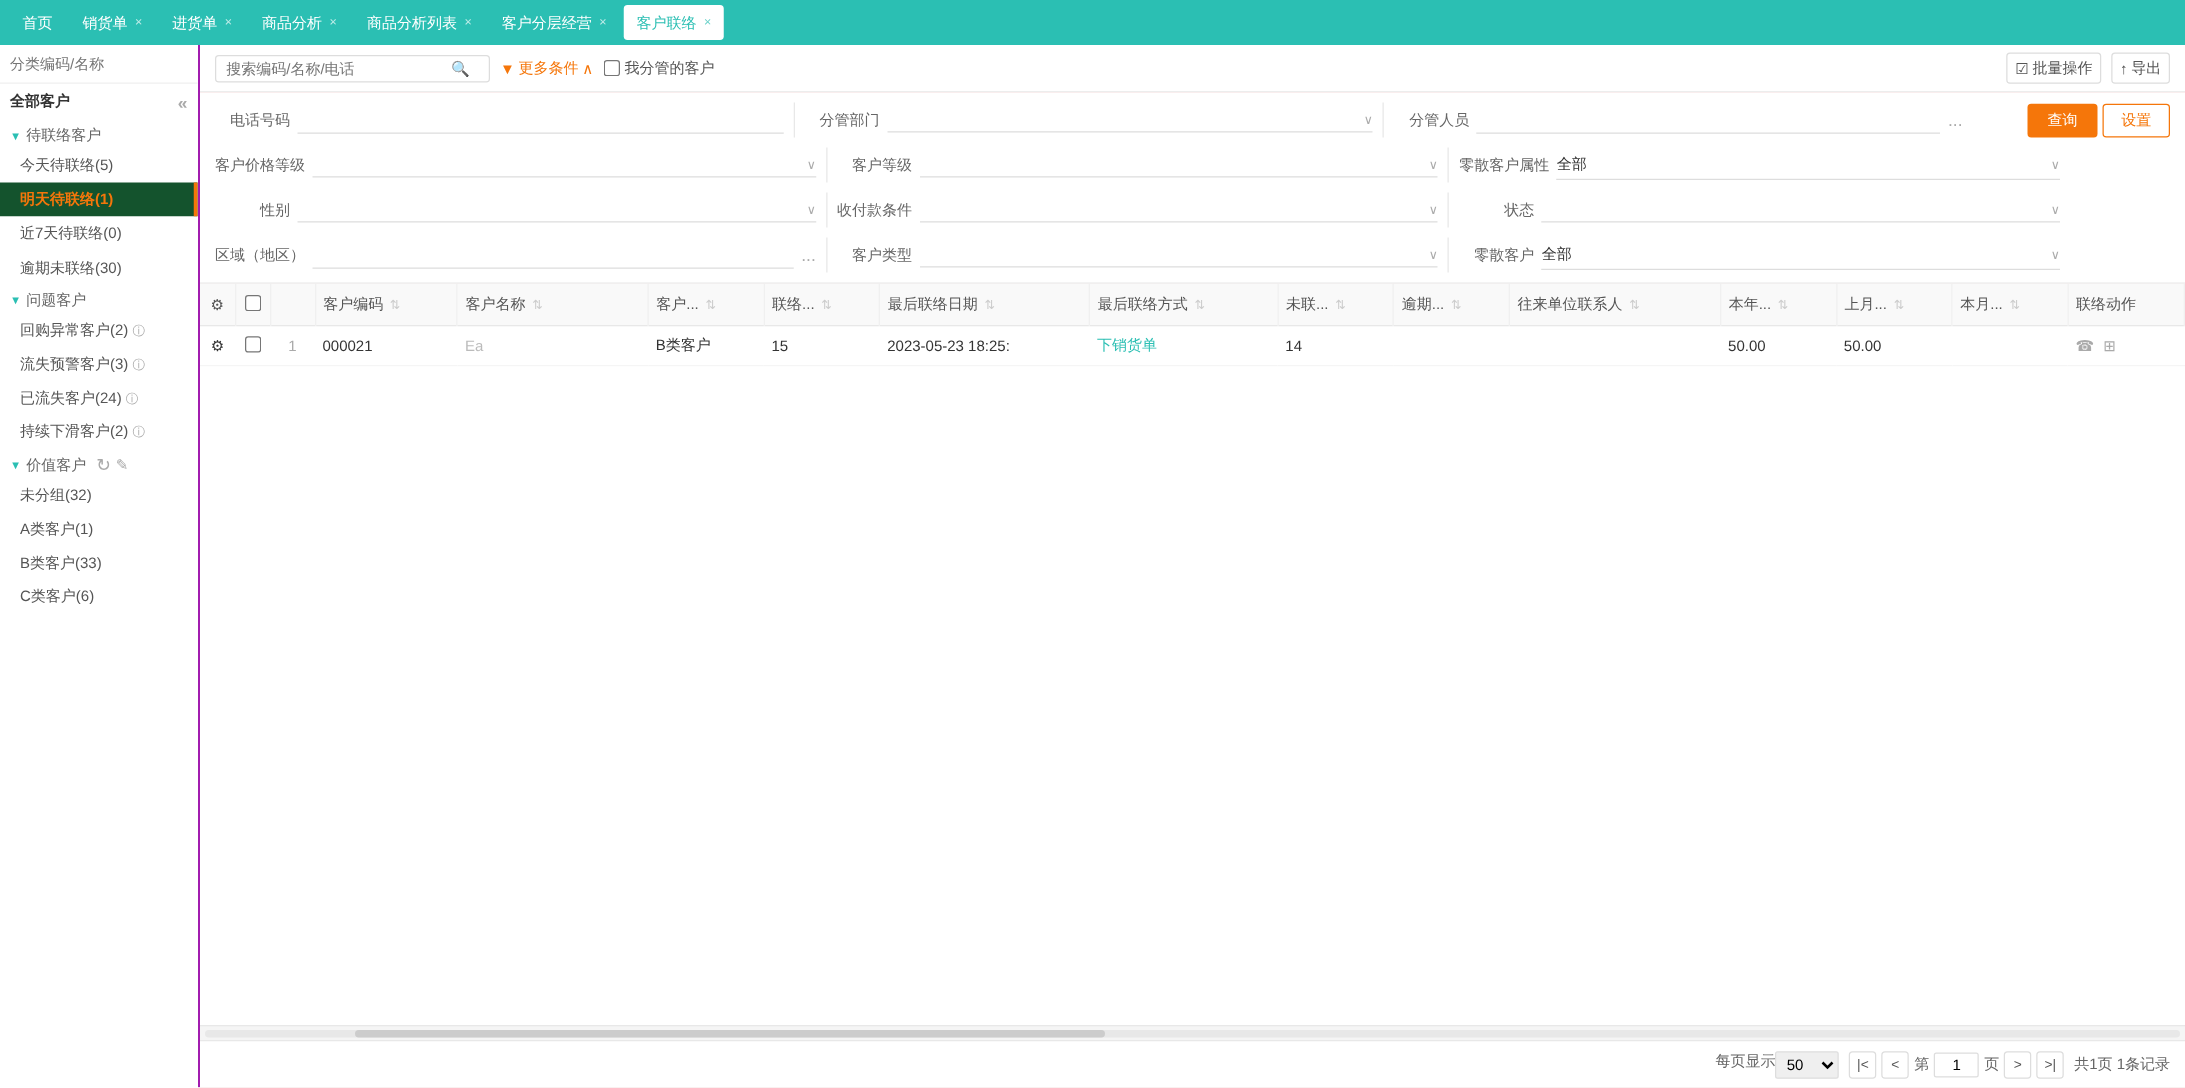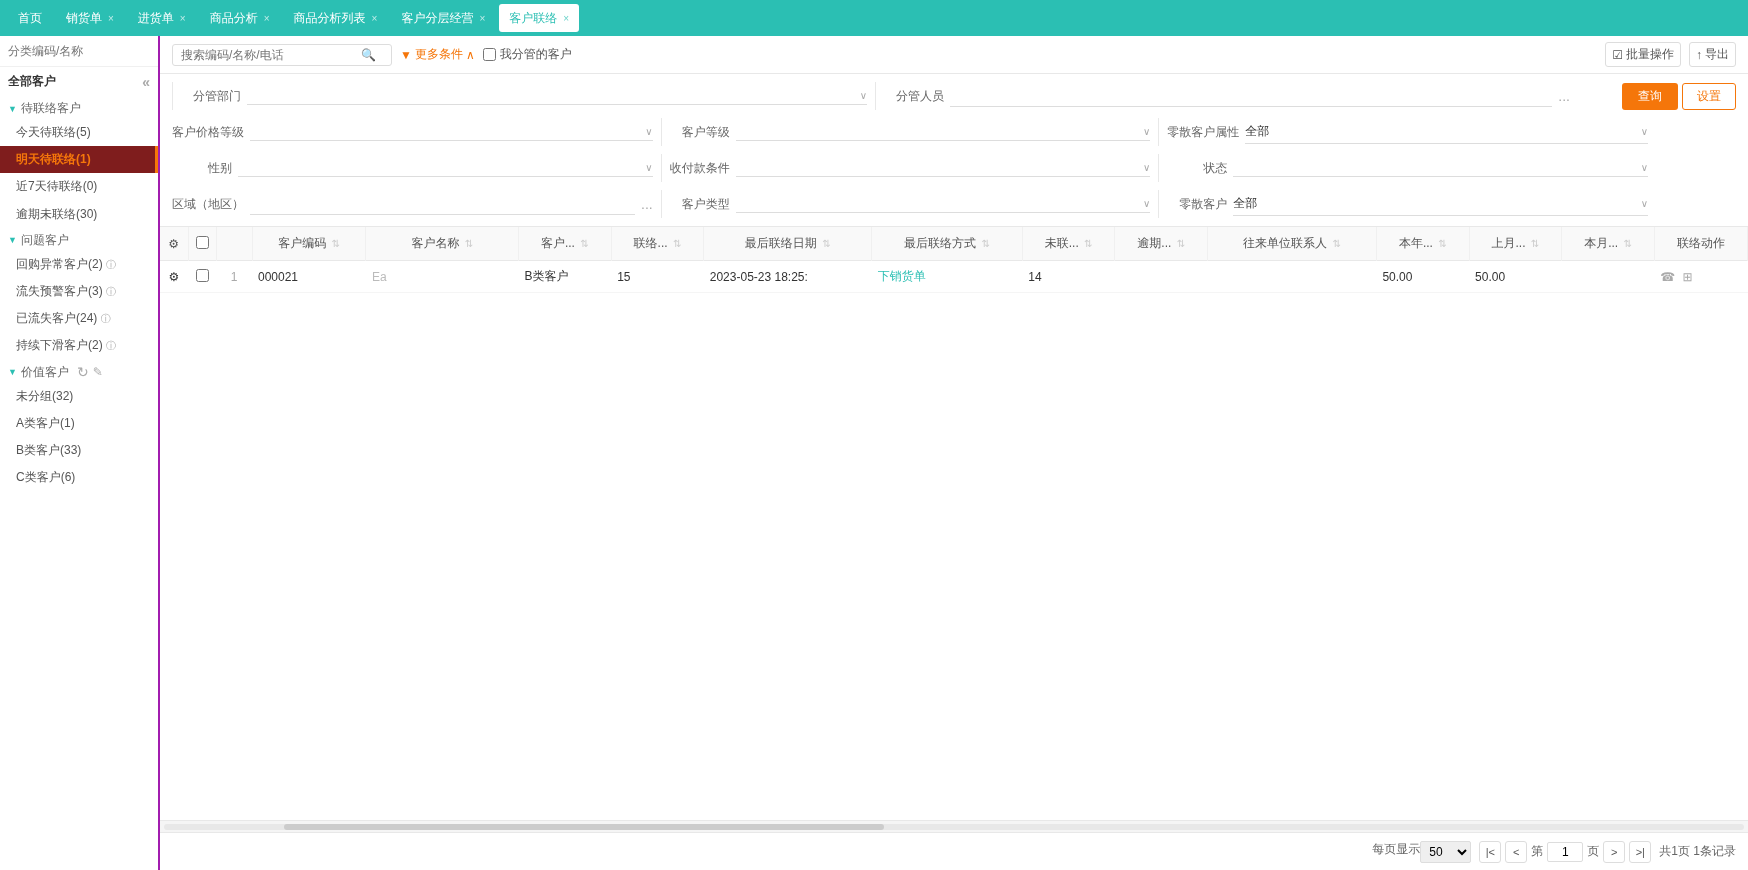--- a/index.html
+++ b/index.html
@@ -77,21 +77,21 @@
       gap: 4px;
     }
     .sidebar-group-label .triangle { font-size: 9px; color: #2bbfb3; }
     .sidebar-item {
       padding: 4px 8px 4px 16px;
       color: #555;
       cursor: pointer;
       white-space: nowrap;
       line-height: 1.6;
     }
-    .sidebar-item.active { background: #7f1d1d; color: #f5760a; font-weight: bold; border-right: 3px solid #f5760a; }
+    .sidebar-item.active { background: #14532d; color: #f5760a; font-weight: bold; border-right: 3px solid #f5760a; }
 
     
     .content-area {
       flex: 1;
       display: flex;
       flex-direction: column;
       overflow: hidden;
       background: #fca5a5;
     }
 
@@ -240,21 +240,21 @@
       width: 100%;
       border-collapse: collapse;
       font-size: 12px;
     }
     thead tr {
       background: #f9f9f9;
       border-bottom: 1px solid #e8e8e8;
     }
     th {
       padding: 8px 6px;
-      text-align: center;
+      text-align: left;
       color: #555;
       border-right: 1px solid #f0f0f0;
       white-space: nowrap;
       font-weight: normal;
       cursor: pointer;
     }
     th .sort-icon { color: #ccc; margin-left: 2px; font-size: 10px; }
     td {
       padding: 7px 6px;
       border-bottom: 1px solid #f5f5f5;
@@ -467,20 +467,24 @@
         <div class="btn-export">
           <span>↑</span>
           <span>导出</span>
         </div>
       </div>
     </div>
 
     <div class="advanced-filter">
 
       <div class="filter-row">
+        <div class="filter-cell">
+          <span class="filter-label">电话号码</span>
+          <input class="filter-input" type="text" style="">
+        </div>
         <div class="filter-divider"></div>
         <div class="filter-cell">
           <span class="filter-label">分管部门</span>
           <div class="filter-select">
             <span></span>
               <span class="chev">∨</span>
           </div>
         </div>
         <div class="filter-divider"></div>
         <div class="filter-cell">

